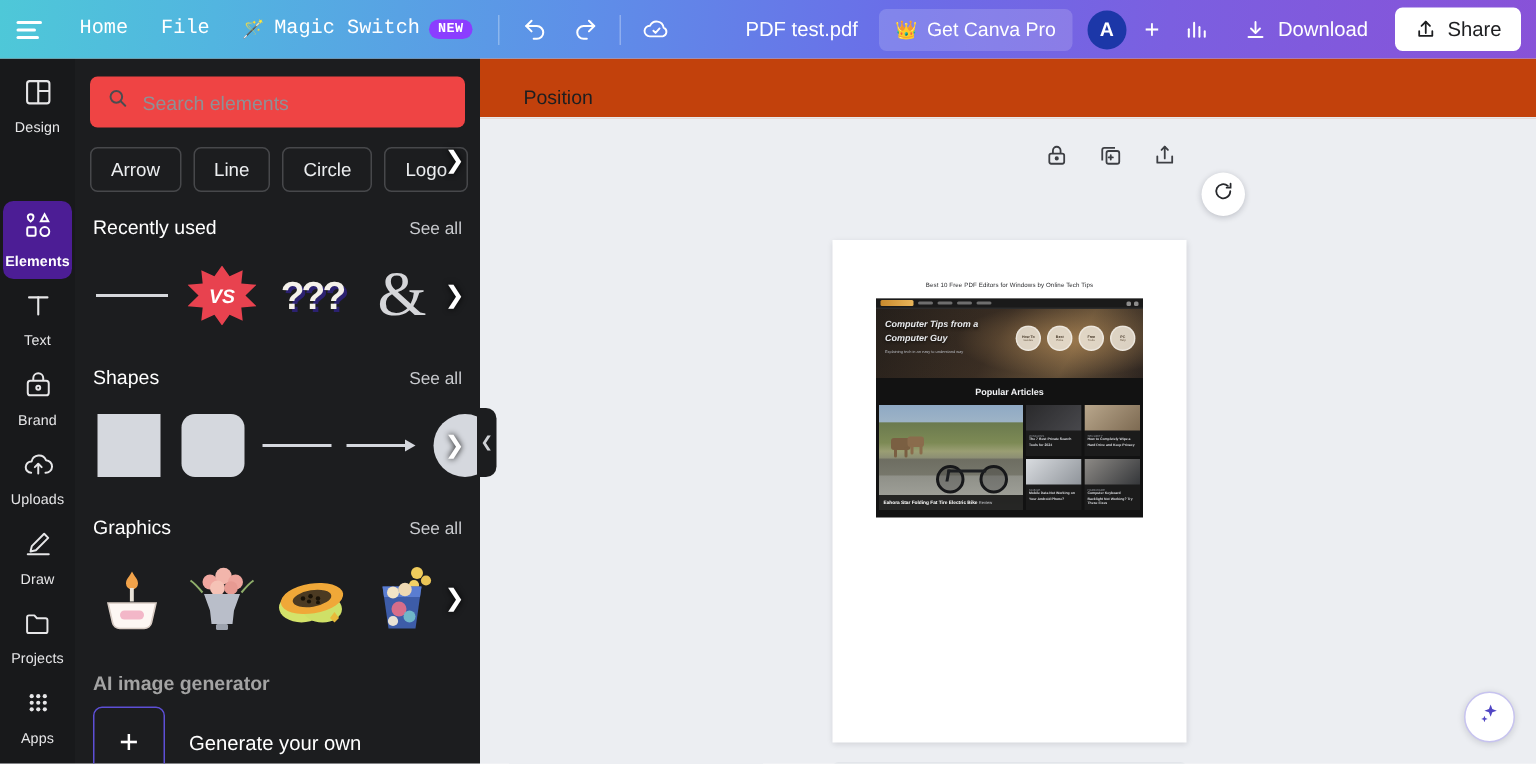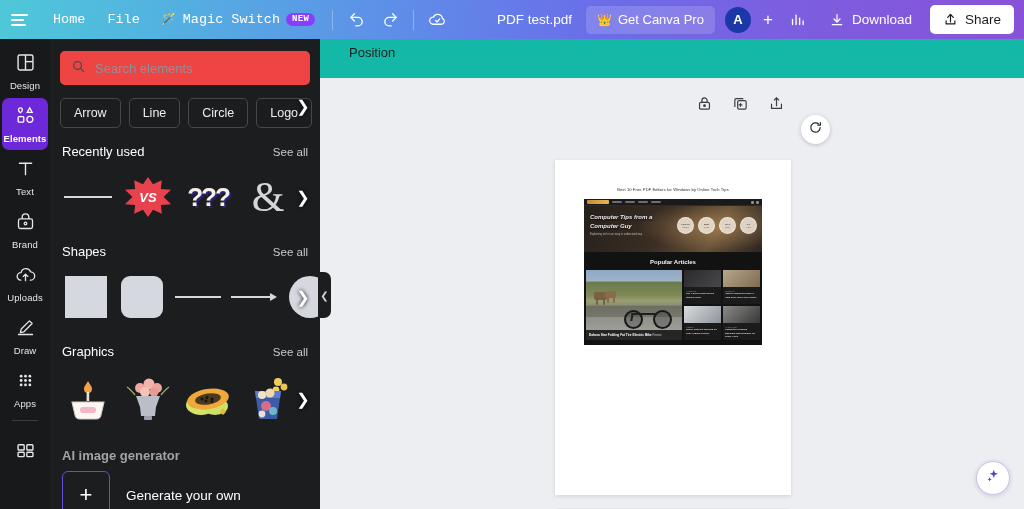--- a/index.html
+++ b/index.html
@@ -106,21 +106,21 @@
     display: flex; flex-direction: column; align-items: center;
     padding-top: 6px; z-index: 40; overflow: hidden;
   }
   .rail-item {
     width: 46px; min-height: 52px;
     display: flex; flex-direction: column;
     align-items: center; justify-content: center;
     gap: 3px; border-radius: 7px; cursor: pointer;
     margin-bottom: 1px; flex: 0 0 auto;
   }
-  .rail-item.active { background: #6d28d9; }
+  .rail-item.active { background: #4c1d95; margin-top: 36px; }
   .rail-item .lbl {
     font-size: 9.5px; color: #e6e6e8; letter-spacing: .1px;
   }
   .rail-item.active .lbl { color: #fff; font-weight: bold; }
   .rail-sep {
     width: 26px; height: 1px; background: #3a3b3e; margin: 4px 0 5px;
   }
 
   
   .panel {
@@ -240,22 +240,22 @@
     color: #cfd1d5; font-size: 10px;
   }
 
   
   .main {
     position: absolute; top: 39px; left: 320px;
     width: 704px; height: 470px;
     background: #fff;
   }
   .ctx-toolbar {
-    height: 40px; background: #14b8a6;
-    display: flex; align-items: flex-start;
+    height: 40px; background: #c2410c;
+    display: flex; align-items: flex-end;
     padding: 0 20px; border-bottom: 1px solid #e6e8ec;
   }
   .pos-btn {
     font-size: 13px; color: #1d1e20; font-weight: 500;
     padding: 6px 9px; border-radius: 5px; cursor: pointer;
   }
 
   .canvas-area {
     position: relative;
     height: 430px; background: #eceef2;
@@ -562,20 +562,28 @@
   <div class="rail-item">
     <span>
       <svg width="21" height="21" viewBox="0 0 24 24" fill="none" stroke="#e6e6e8" stroke-width="1.5" stroke-linecap="round" stroke-linejoin="round">
           <path d="M16.5 4.4l3.1 3.1-9.4 9.4-4.1 1 1-4.1z"></path>
           <path d="M4 20h16"></path>
         </svg>
     </span>
     <span class="lbl">Draw</span>
   </div>
 
+  <div class="rail-item">
+    <span>
+      <svg width="21" height="21" viewBox="0 0 24 24" fill="none" stroke="#e6e6e8" stroke-width="1.5" stroke-linejoin="round">
+          <path d="M3.5 7.5a1.5 1.5 0 0 1 1.5-1.5h4l2 2.2h6.5a1.5 1.5 0 0 1 1.5 1.5v8.3a1.5 1.5 0 0 1-1.5 1.5H5a1.5 1.5 0 0 1-1.5-1.5z"></path>
+        </svg>
+    </span>
+    <span class="lbl">Projects</span>
+  </div>
 
   <div class="rail-item">
     <span>
       <svg width="21" height="21" viewBox="0 0 24 24" fill="#e6e6e8">
           <circle cx="7" cy="7" r="1.6"></circle>
           <circle cx="12" cy="7" r="1.6"></circle>
           <circle cx="17" cy="7" r="1.6"></circle>
           <circle cx="7" cy="12" r="1.6"></circle>
           <circle cx="12" cy="12" r="1.6"></circle>
           <circle cx="17" cy="12" r="1.6"></circle>

